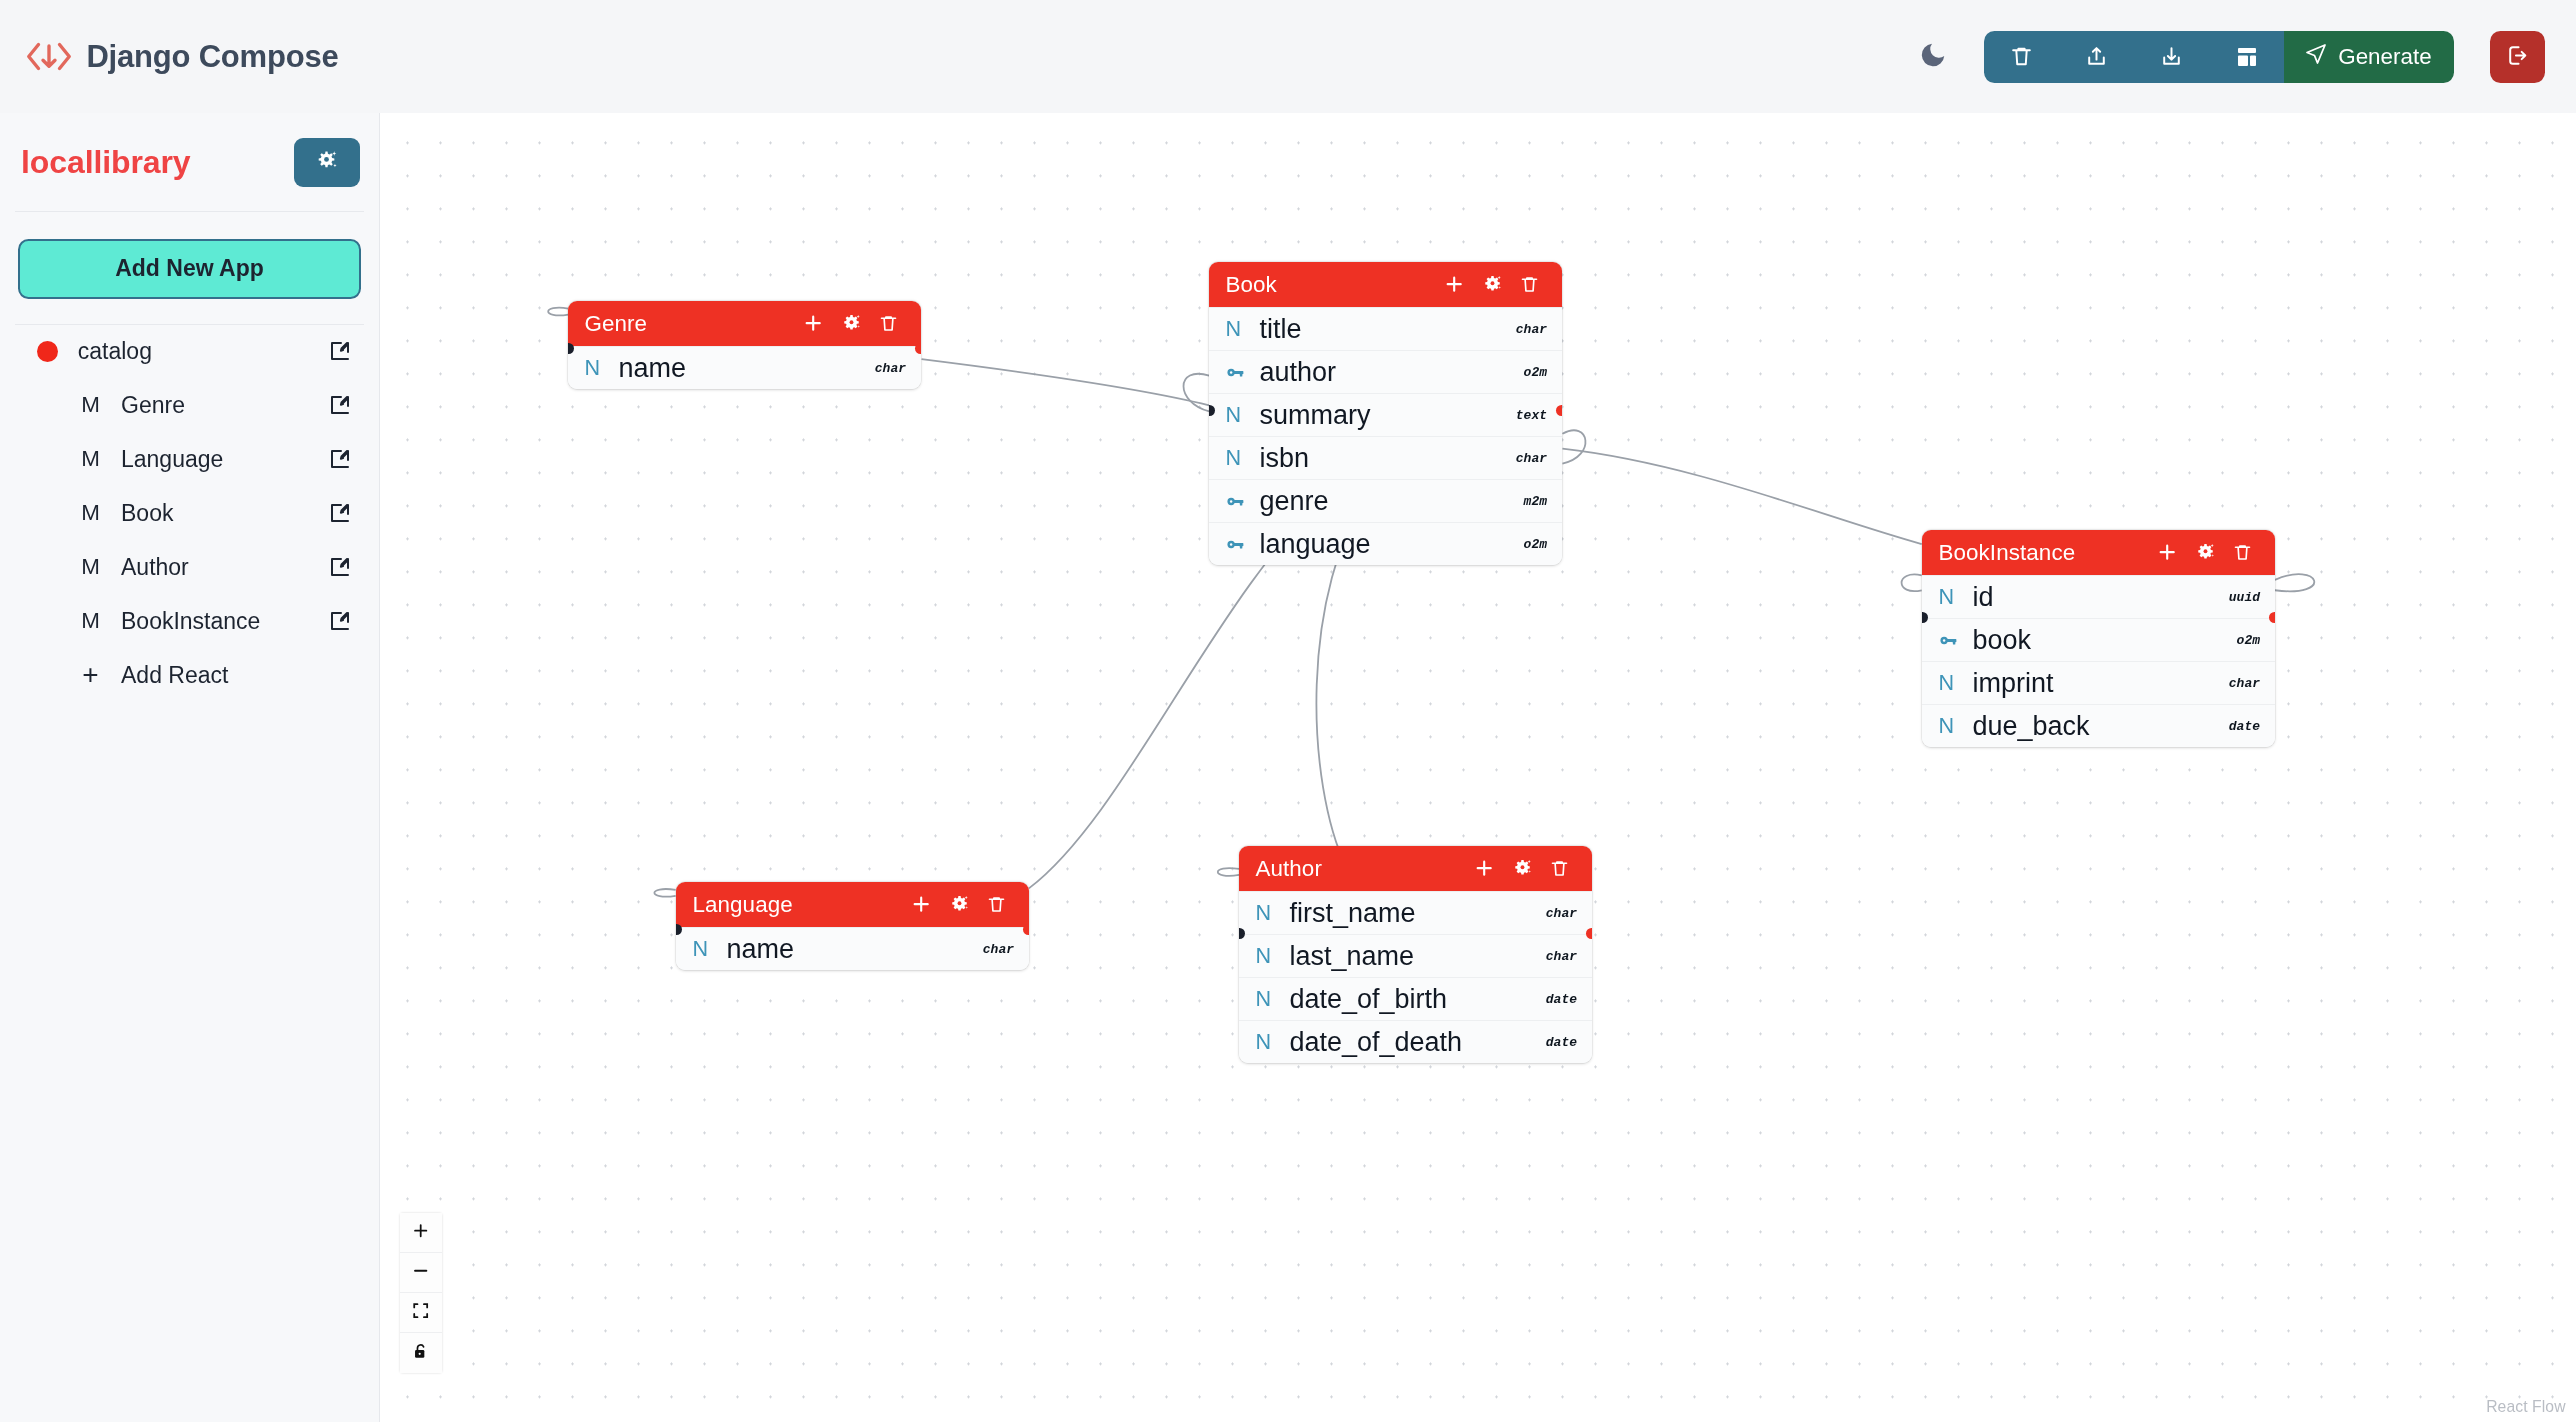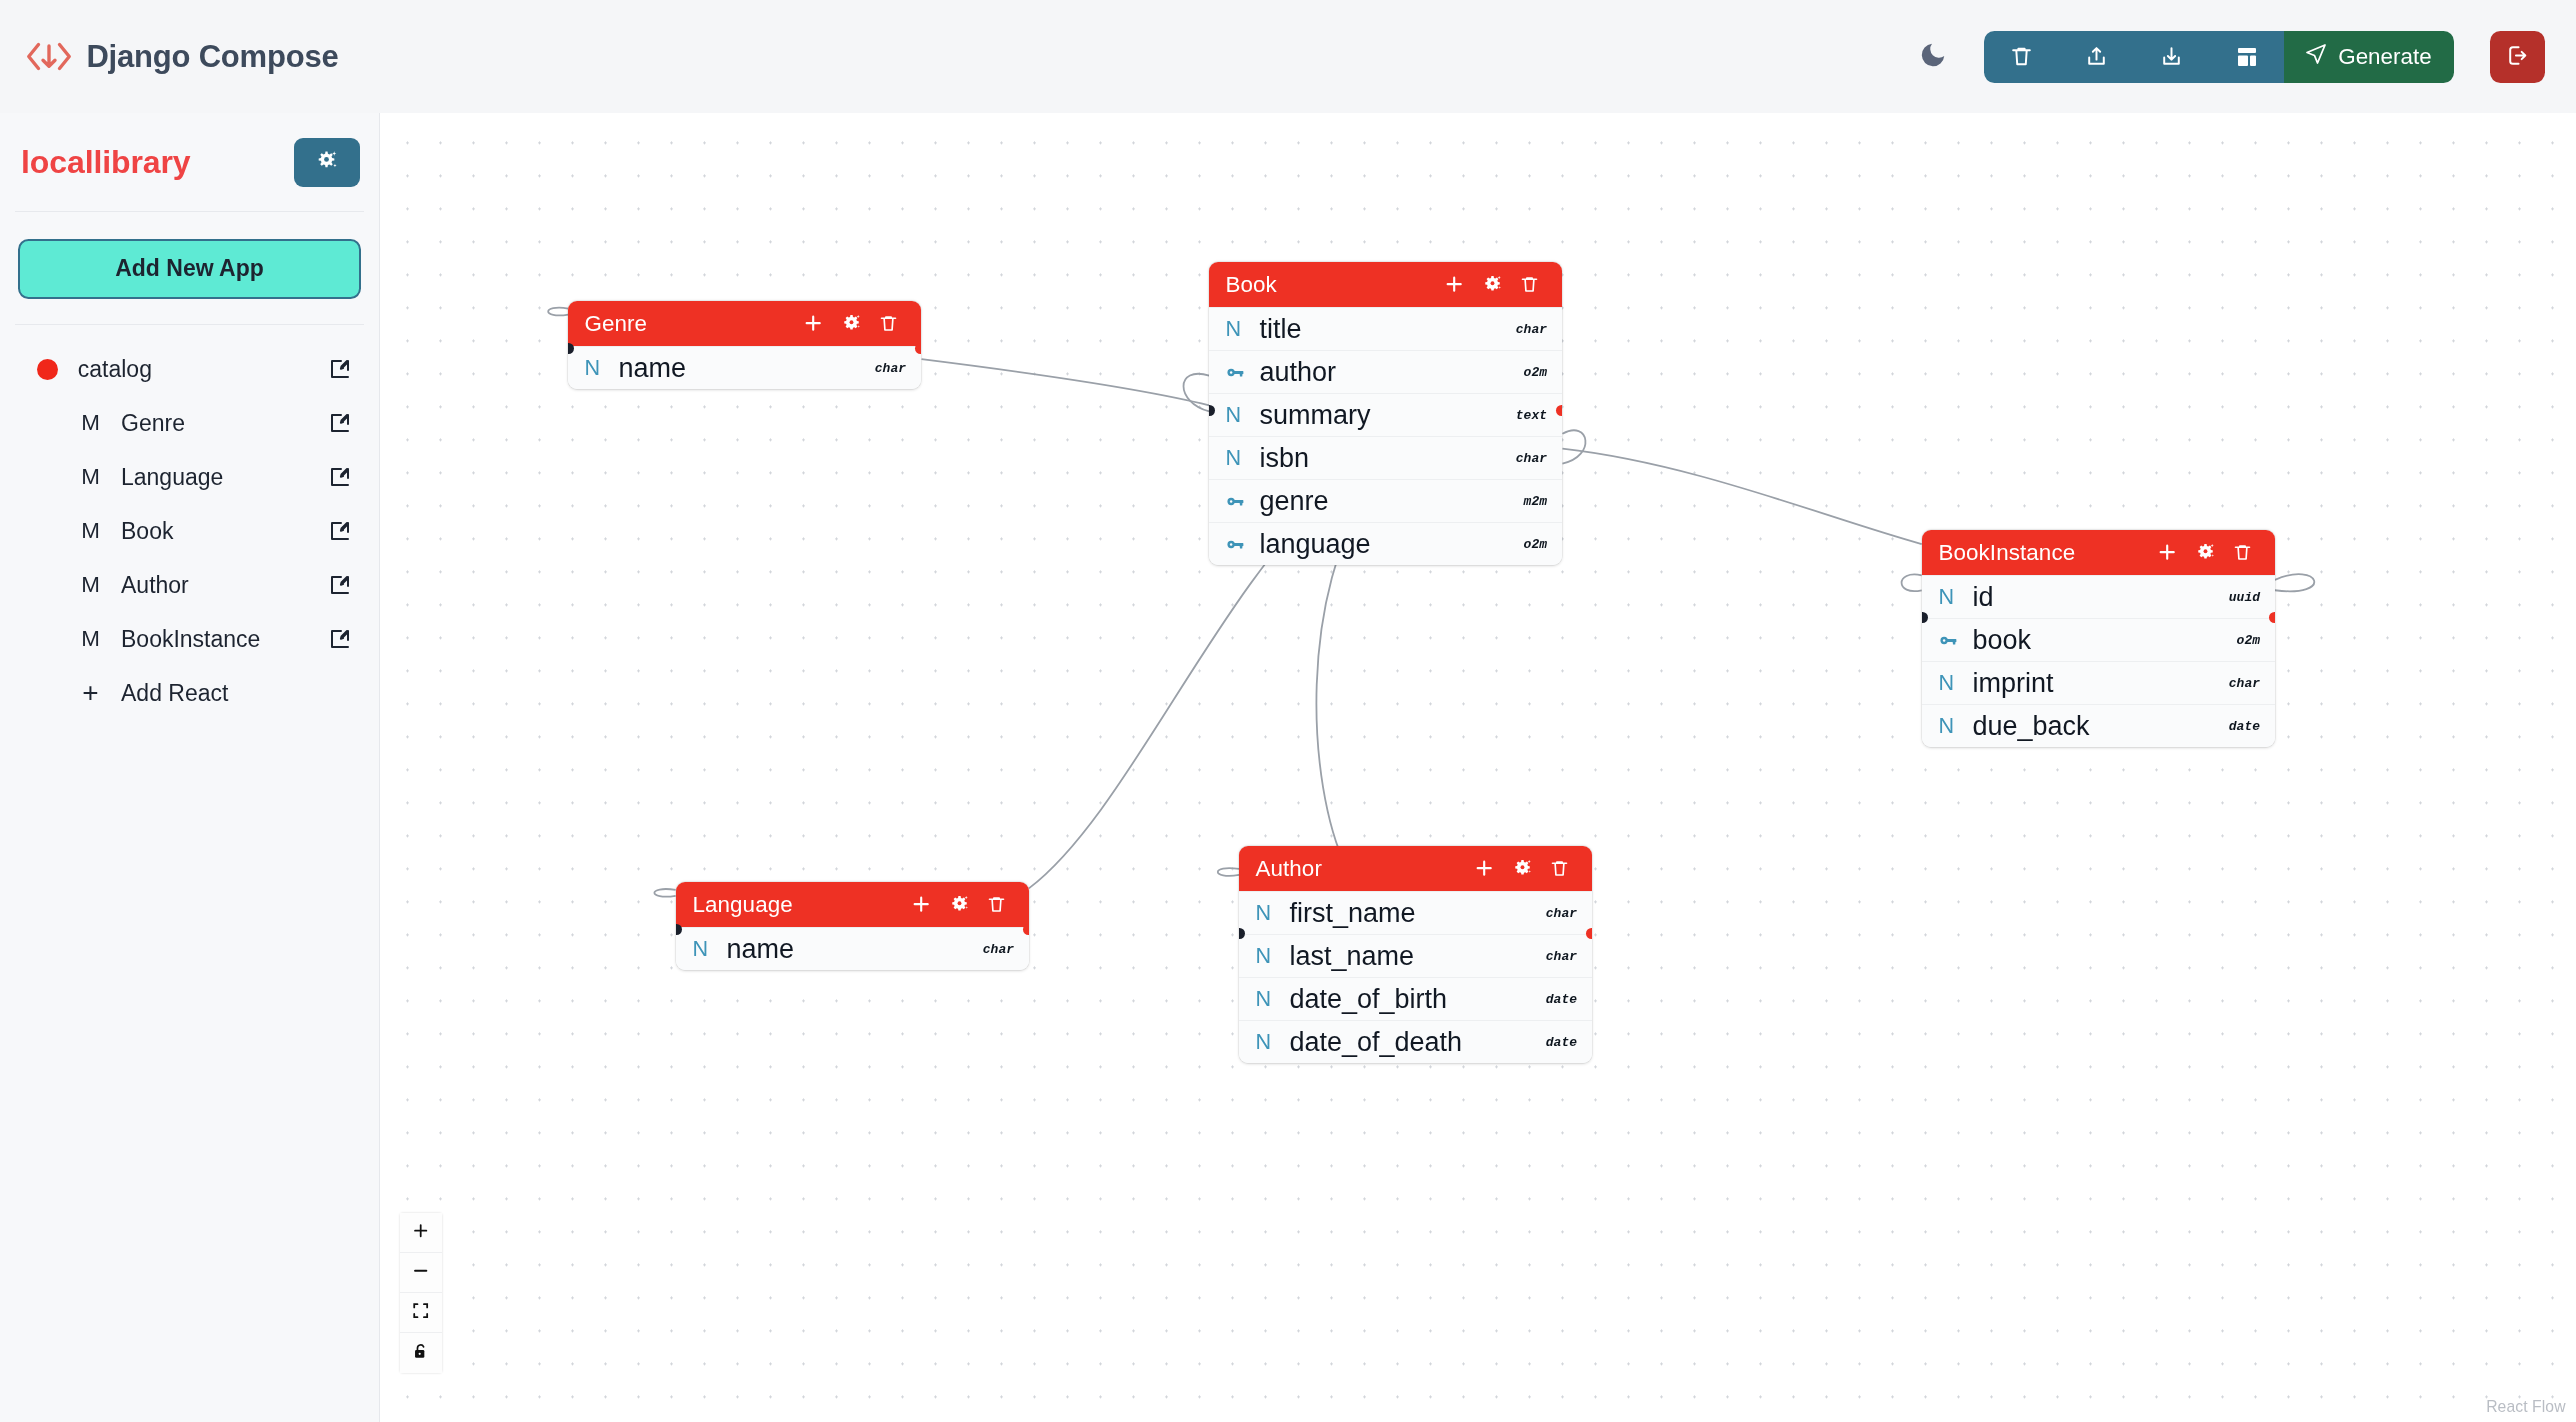--- a/index.html
+++ b/index.html
@@ -60,21 +60,21 @@
     width: 66px; height: 49px; background:#33708C; border-radius: 9px; border:none;
     display:flex; align-items:center; justify-content:center; cursor:pointer;
   }
   .divider { height:0.7px; background:#E7E9ED; margin: 0 -3px; }
   .add-app-btn {
     display:block; width: 100%; margin: 27px 0 25px 0; height: 60px;
     background:#5eead4; border: 2.2px solid #33708C; border-radius: 10.4px;
     font-size: 23px; font-weight: 700; color:#1D2430; cursor:pointer;
     font-family: "Liberation Sans", sans-serif;
   }
-  .tree { padding-top: 18px; }
+  .tree { }
   .tree-row {
     display:flex; align-items:center; height: 54px; cursor:pointer; padding: 0 3px;
   }
   .app-row .dot { width: 21px; height:21px; border-radius:50%; background:#F0271A; margin-left: 16.4px; }
   .app-row .label { font-size: 23px; color:#1D2430; margin-left: 19.4px; }
   .model-row .mtag { width: 25px; text-align:center; font-size: 22.4px; color:#1D2430; margin-left: 57px; }
   .model-row .label { font-size: 23px; color:#1D2430; margin-left: 18px; }
   .tree-row .spacer { flex: 1; }
   .edit-ico { margin-right: 6px; display:flex; align-items:center; cursor:pointer; }
   .add-model-row .plus { width: 25px; text-align:center; font-size: 28px; color:#1D2430; margin-left: 57px; line-height: 1; }

